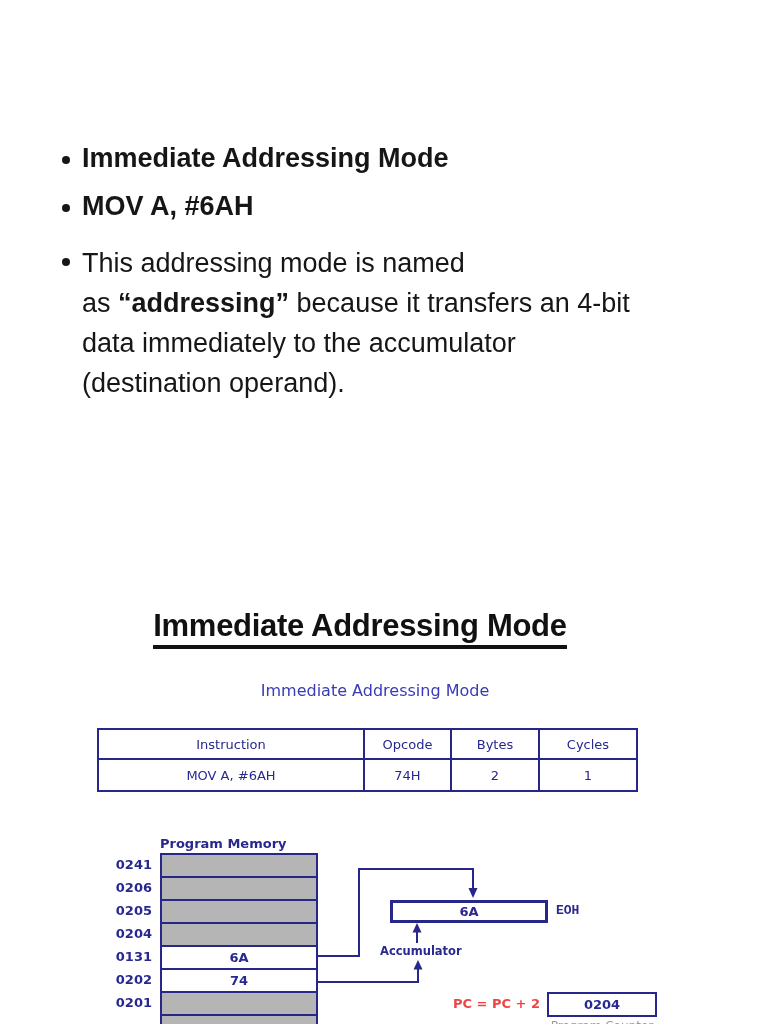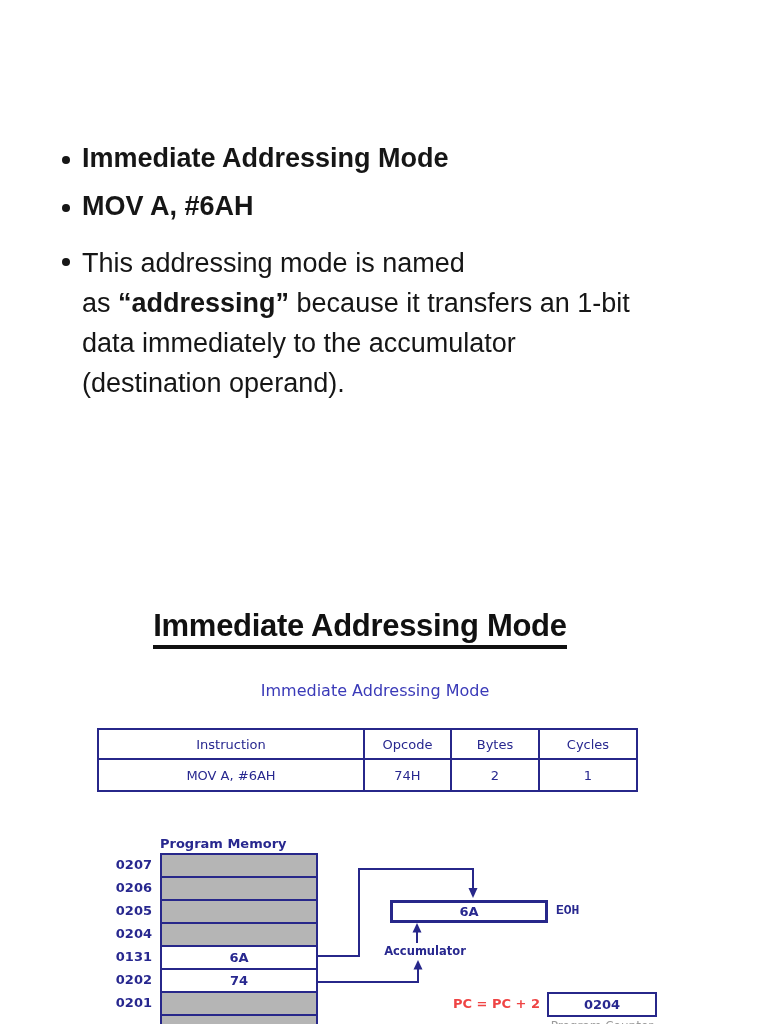--- a/index.html
+++ b/index.html
@@ -67,21 +67,21 @@
     position:absolute; top:900px; left:390px; width:158px; height:23px;
     border:3px solid #27278a; background:#fff; text-align:center;
     font-family:"DejaVu Sans", sans-serif; font-size:13px; font-weight:700;
     color:#28288f; line-height:17px;
   }
   .eoh-label {
     position:absolute; top:903px; left:556px;
     font-family:Liberation Mono, monospace; font-size:13px; font-weight:700; color:#28288f;
   }
   .acc-label {
-    position:absolute; top:944px; left:380px; width:90px; text-align:center;
+    position:absolute; top:944px; left:380px; width:90px; 
     font-family:"DejaVu Sans", sans-serif; font-size:11.5px; font-weight:700; color:#28288f;
   }
   .pc-label {
     position:absolute; top:996px; left:430px; width:110px; text-align:right;
     font-family:"DejaVu Sans", sans-serif; font-size:13px; font-weight:700; color:#ef4444;
   }
   .pc-box {
     position:absolute; top:992px; left:547px; width:110px; height:25px;
     border:2px solid #27278a; background:#fff; text-align:center;
     font-family:"DejaVu Sans", sans-serif; font-size:13px; font-weight:700;
@@ -100,21 +100,21 @@
 
 
   <div class="bullet-dot" style="top:156px"></div>
   <div class="bullet-text bold" style="top:143px">Immediate Addressing Mode</div>
 
   <div class="bullet-dot" style="top:204px"></div>
   <div class="bullet-text bold" style="top:191px">MOV A, #6AH</div>
 
   <div class="bullet-dot" style="top:258px"></div>
   <div class="bullet-text para" style="top:243px"><span>This addressing mode is named</span><br>
-    <span>as </span><span class="bold">“addressing”</span><span> because it transfers an 1-bit</span><br>
+    <span>as </span><span class="bold">“addressing”</span><span> because it transfers an 4-bit</span><br>
     <span>data immediately to the accumulator</span><br>
     <span>(destination operand).</span>
   </div>
 
   <div class="section-heading-wrap">
     <span class="section-heading">Immediate Addressing Mode</span>
   </div>
 
   <div class="fig-caption">Immediate Addressing Mode</div>
 
@@ -136,21 +136,21 @@
       <td>MOV A, #6AH</td>
       <td>74H</td>
       <td>2</td>
       <td>1</td>
     </tr>
   </tbody>
     </table>
 
   <div class="mem-title">Program Memory</div>
 
-  <div class="addr" style="top:857px">0207</div>
+  <div class="addr" style="top:857px">0241</div>
   <div class="addr" style="top:880px">0206</div>
   <div class="addr" style="top:903px">0205</div>
   <div class="addr" style="top:926px">0204</div>
   <div class="addr" style="top:949px">0131</div>
   <div class="addr" style="top:972px">0202</div>
   <div class="addr" style="top:995px">0201</div>
 
   <div class="mem-block">
     <div class="mem-row gray"></div>
     <div class="mem-row gray"></div>

